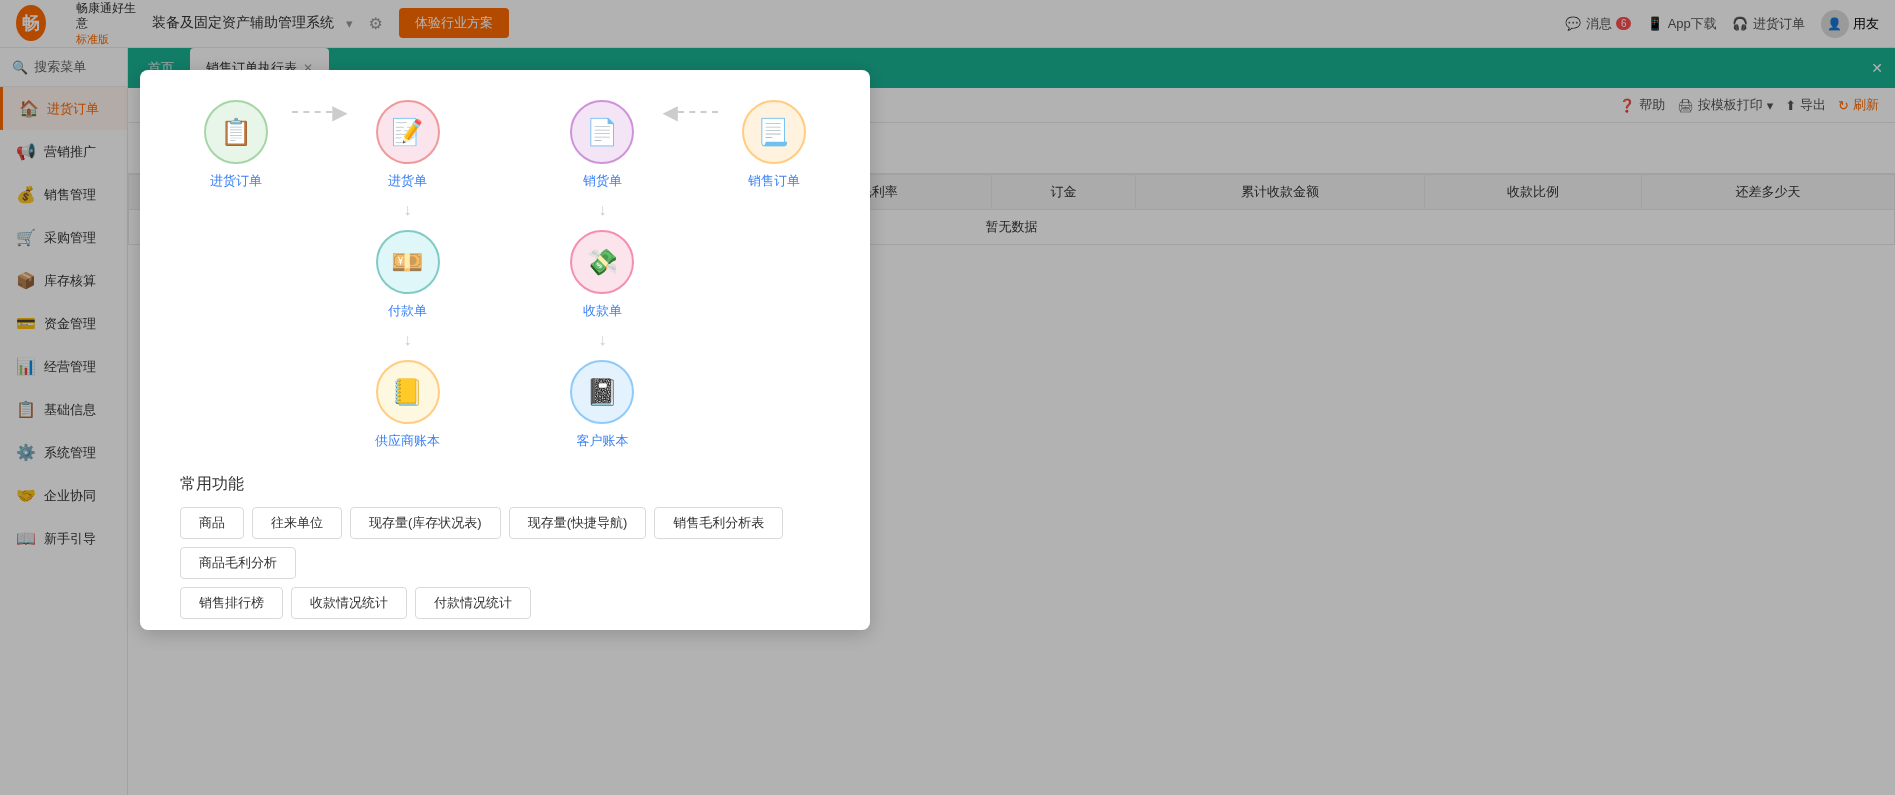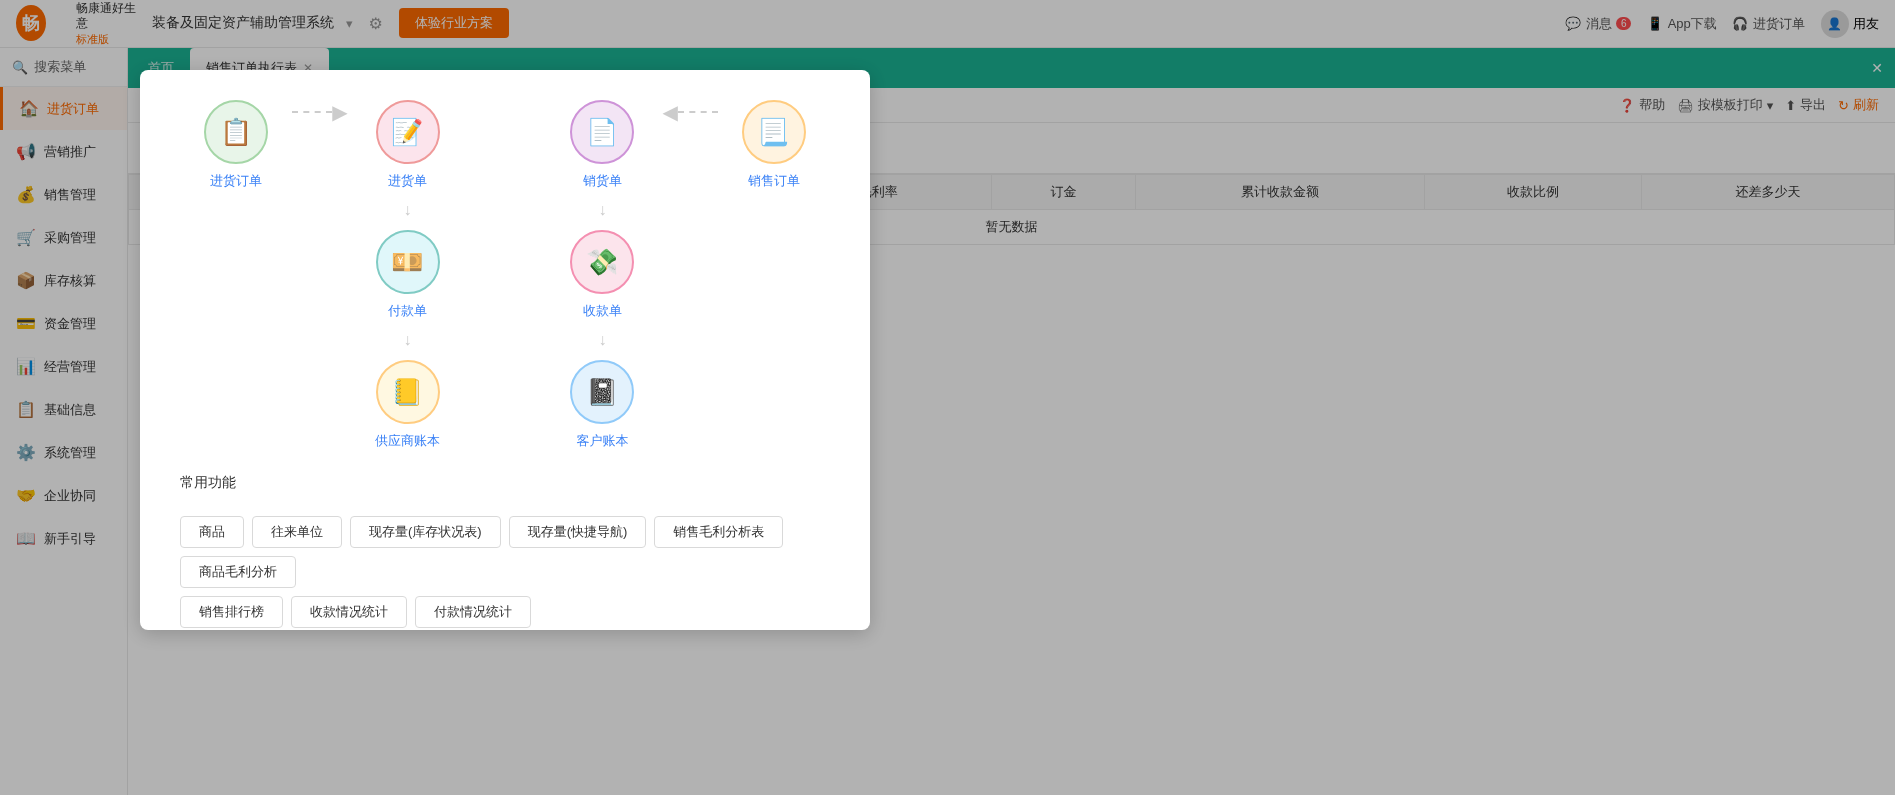--- a/index.html
+++ b/index.html
@@ -74,21 +74,21 @@
     .flow-circle.pink { background: #fce4ec; }
     .flow-circle.light-orange { background: #fff8e1; }
     .flow-circle.light-blue { background: #e3f2fd; }
     .flow-label { font-size: 13px; color: #3b82f6; }
     .flow-arrow-h { display: flex; align-items: center; padding-bottom: 28px; color: #ccc; font-size: 20px; }
     .flow-arrow-v { text-align: center; color: #ccc; font-size: 16px; line-height: 1; padding: 4px 0; }
     .flow-col { display: flex; flex-direction: column; align-items: center; }
 
     
     .common-functions { margin-top: 10px; }
-    .common-title { font-size: 14px; color: #333; margin-bottom: 24px; font-weight: 500; }
+    .common-title { font-size: 16px; color: #333; margin-bottom: 12px; font-weight: 500; }
     .func-buttons { display: flex; flex-wrap: wrap; gap: 8px; }
     .func-btn { border: 1px solid #d9d9d9; border-radius: 4px; padding: 6px 18px; font-size: 13px; color: #333; background: #fff; cursor: pointer; }
 
     
     .user-area { display: flex; align-items: center; gap: 4px; cursor: pointer; }
   </style>
 </head>
 <body>
 
 <div class="app-container">

